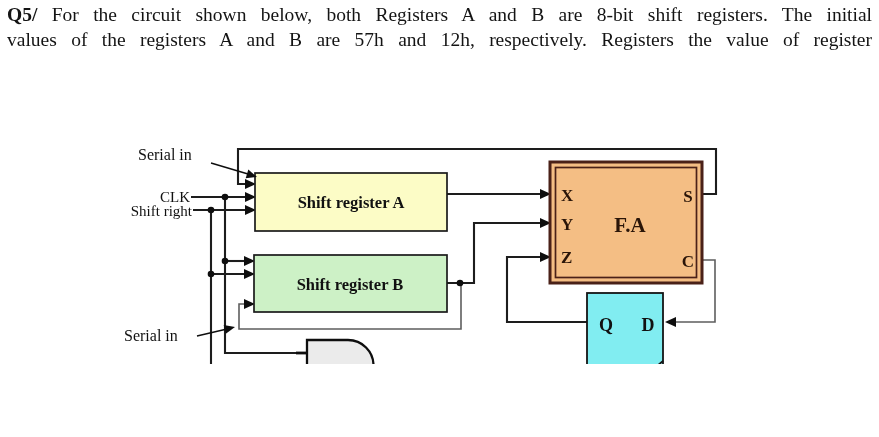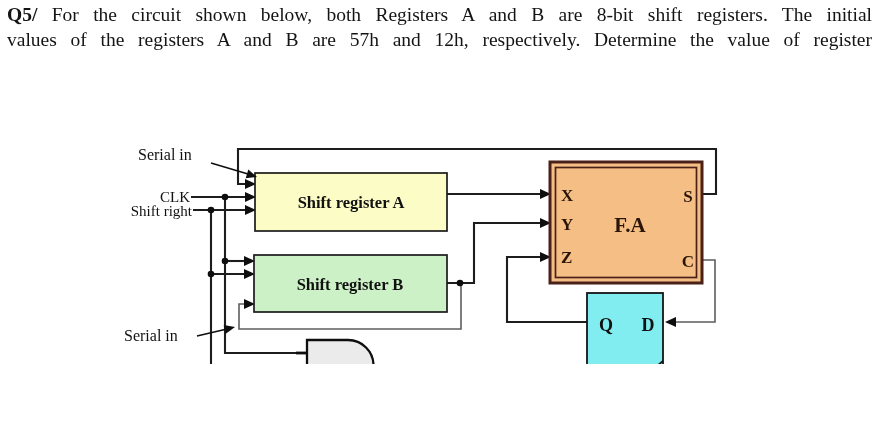--- a/index.html
+++ b/index.html
@@ -39,21 +39,21 @@
   .lab15 { font-size:15px; text-anchor:end; }
   .lab14 { font-size:14.5px; }
 </style>
 </head>
 <body>
 
 <div class="page">
 
   <div class="question">
     <p class="qline just"><b class="qnum">Q5/</b> <span>For the circuit shown below, both Registers A and B are 8-bit shift registers. The initial</span></p>
-    <p class="qline just">values of the registers A and B are 57h and 12h, respectively. Determine the value of register</p>
+    <p class="qline just">values of the registers A and B are 57h and 12h, respectively. Registers the value of register</p>
   </div>
 
   <svg class="circuit" width="879" height="437" viewBox="0 0 879 437">
 
     <g>
 
       <path class="wl" d="M702,260 H715 V322 H668"></path>
       <path class="wl" d="M386,366 H423 V429 H693 V371 H664"></path>
       <path class="wl" d="M508,416 H627 V411"></path>
       <path class="wl" d="M461,283 V329 H239 V304 H247"></path>

